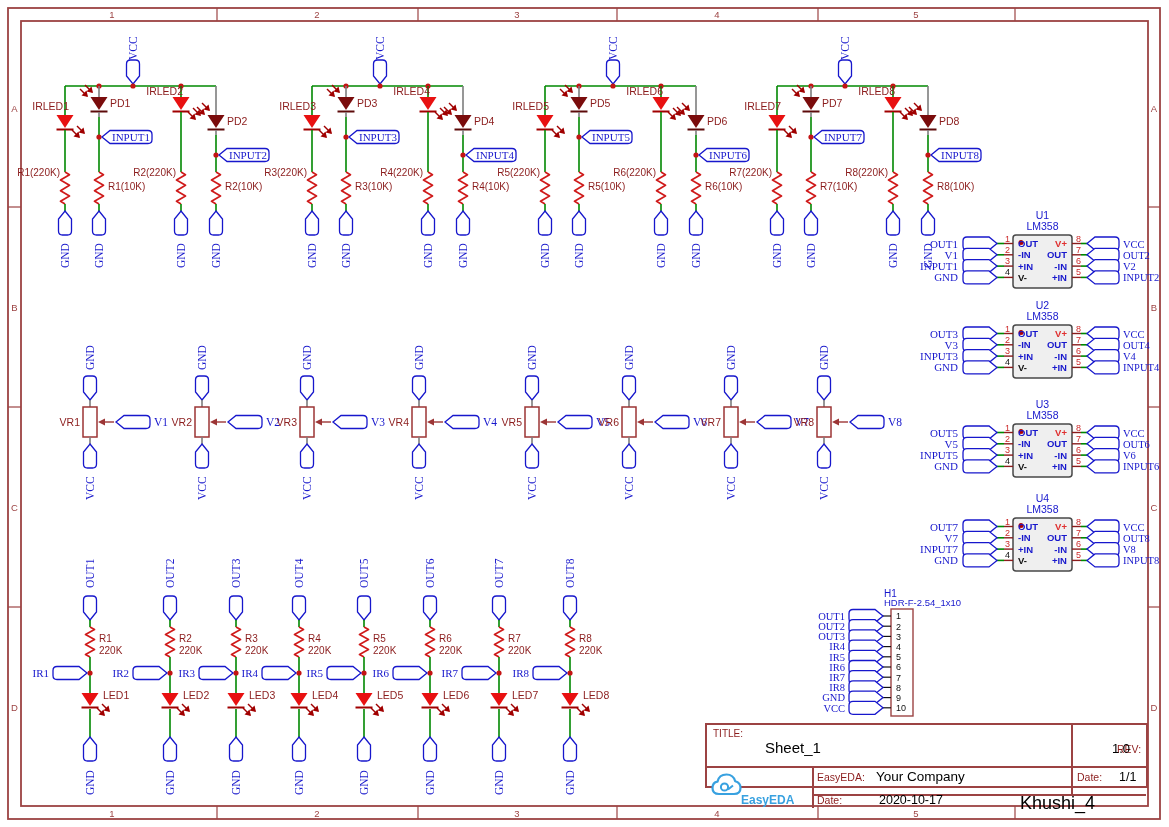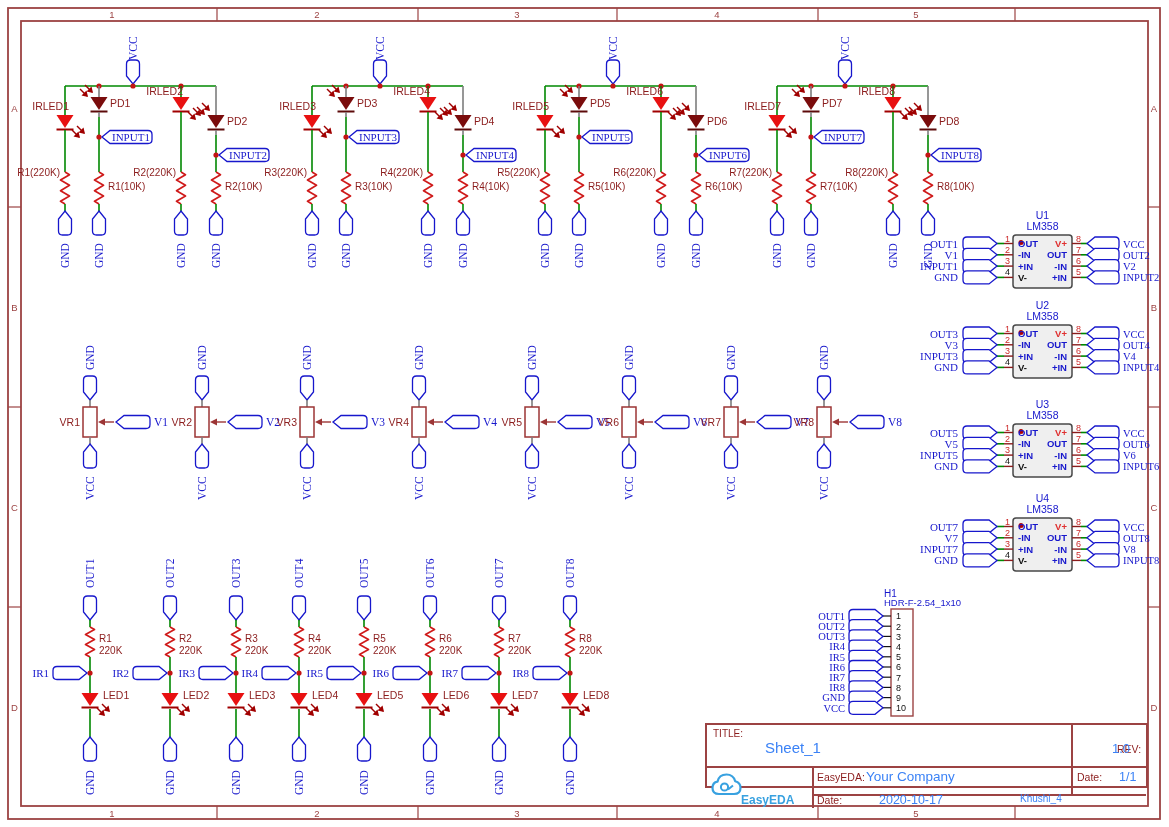--- a/index.html
+++ b/index.html
@@ -5,21 +5,21 @@
   html,body{margin:0;padding:0;width:1169px;height:827px;background:#fff;overflow:hidden;
     font-family:"Liberation Sans",sans-serif;}
   #sheet{position:relative;width:1169px;height:827px;}
   #schematic{position:absolute;left:0;top:0;}
   
   #titleblock{position:absolute;left:705px;top:723px;width:443px;height:65px;
     border:2px solid #9c4343;box-sizing:border-box;background:#fff;}
   .tb-line{position:absolute;background:#9c4343;}
   .tb-abs{position:absolute;white-space:nowrap;}
   .tb-label{color:#8b1c1c;font-size:10.5px;}
-  .tb-value{color:#3b82f6;}
+  .tb-value{color:#000000;}
   #logo-wrap{position:absolute;left:3px;top:44px;width:100px;height:36px;}
   #logo-text{position:absolute;left:31px;top:8px;font-size:12px;font-weight:600;color:#38a1e0;margin-top:16px;}
 </style>
 </head>
 <body>
 
 <div id="sheet">
   <svg id="schematic" width="1169" height="827" viewBox="0 0 1169 827" xmlns="http://www.w3.org/2000/svg">
       <g>
         <rect x="8" y="8" width="1152" height="811" fill="none" stroke="#9c4343" stroke-width="1.8"></rect>
@@ -960,22 +960,22 @@
     <div id="logo-wrap">
       <svg width="32" height="32" viewBox="0 0 32 32">
         <path d="M9 25 q-6.5 0 -6.5 -6 q0 -5.5 5 -6.3 q1.5 -7.2 9 -7.2 q6.8 0 8.7 6.7 q5.3 1.3 5.3 6.5 q0 6.3 -6.5 6.3 Z" fill="#fff" stroke="#38a1e0" stroke-width="2.2" stroke-linejoin="round"></path>
         <circle cx="14.5" cy="18" r="3.6" fill="none" stroke="#38a1e0" stroke-width="2"></circle>
         <path d="M18 20.5 L23 16.5" stroke="#38a1e0" stroke-width="2" fill="none"></path>
       </svg>
       <span id="logo-text">EasyEDA</span>
     </div>
 
     <span class="tb-abs tb-label" style="left:110px;top:46px;">EasyEDA:</span>
-    <span class="tb-abs tb-value" style="left:159px;top:44px;font-size:13.5px;">Your Company</span>
+    <span class="tb-abs tb-value" style="left:169px;top:44px;font-size:13.5px;">Your Company</span>
     <span class="tb-abs tb-label" style="left:370px;top:46px;">Date:</span>
     <span class="tb-abs tb-value" style="left:412px;top:45px;font-size:12.5px;">1/1</span>
 
     <span class="tb-abs tb-label" style="left:110px;top:69px;">Date:</span>
     <span class="tb-abs tb-value" style="left:172px;top:67.5px;font-size:12.5px;">2020-10-17</span>
     <span class="tb-abs tb-label" style="left:248px;top:69px;margin-top:32px;">Drawn By:</span>
-    <span class="tb-abs tb-value" style="left:313px;top:67.5px;font-size:10px;">Khushi_4</span>
+    <span class="tb-abs tb-value" style="left:313px;top:67.5px;font-size:18px;">Khushi_4</span>
   </div>
 </div>
 
 </body></html>

